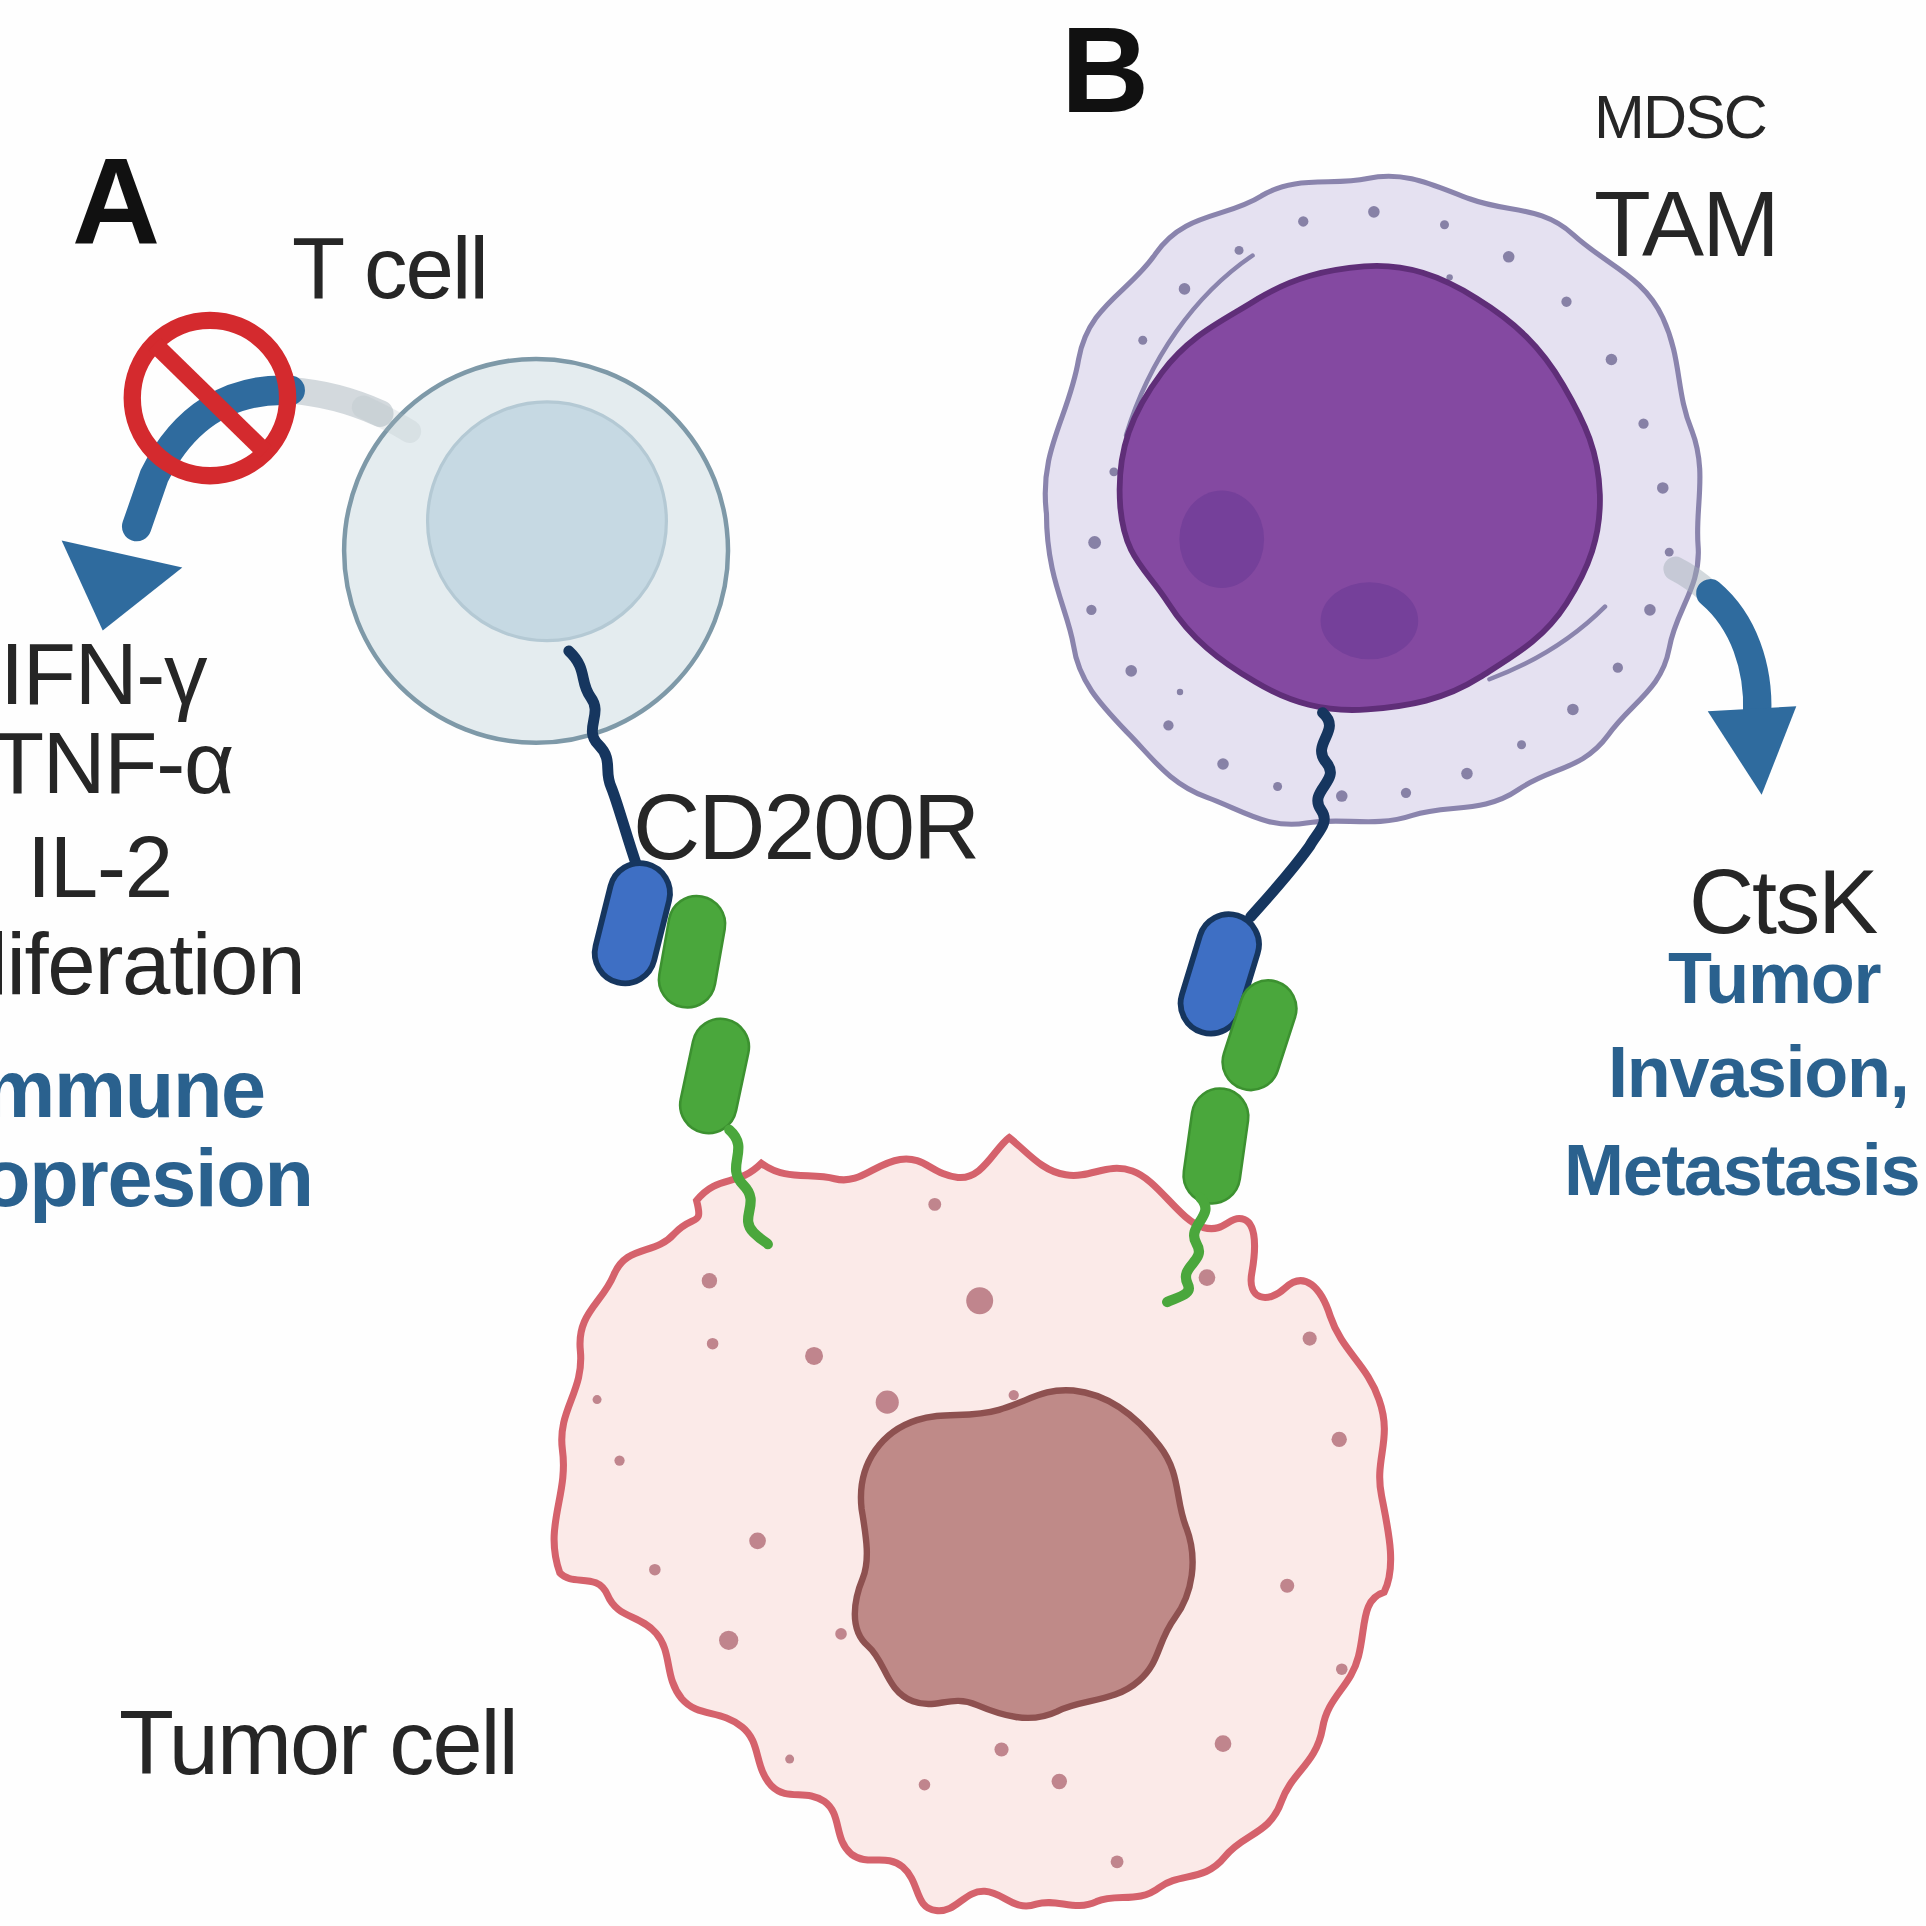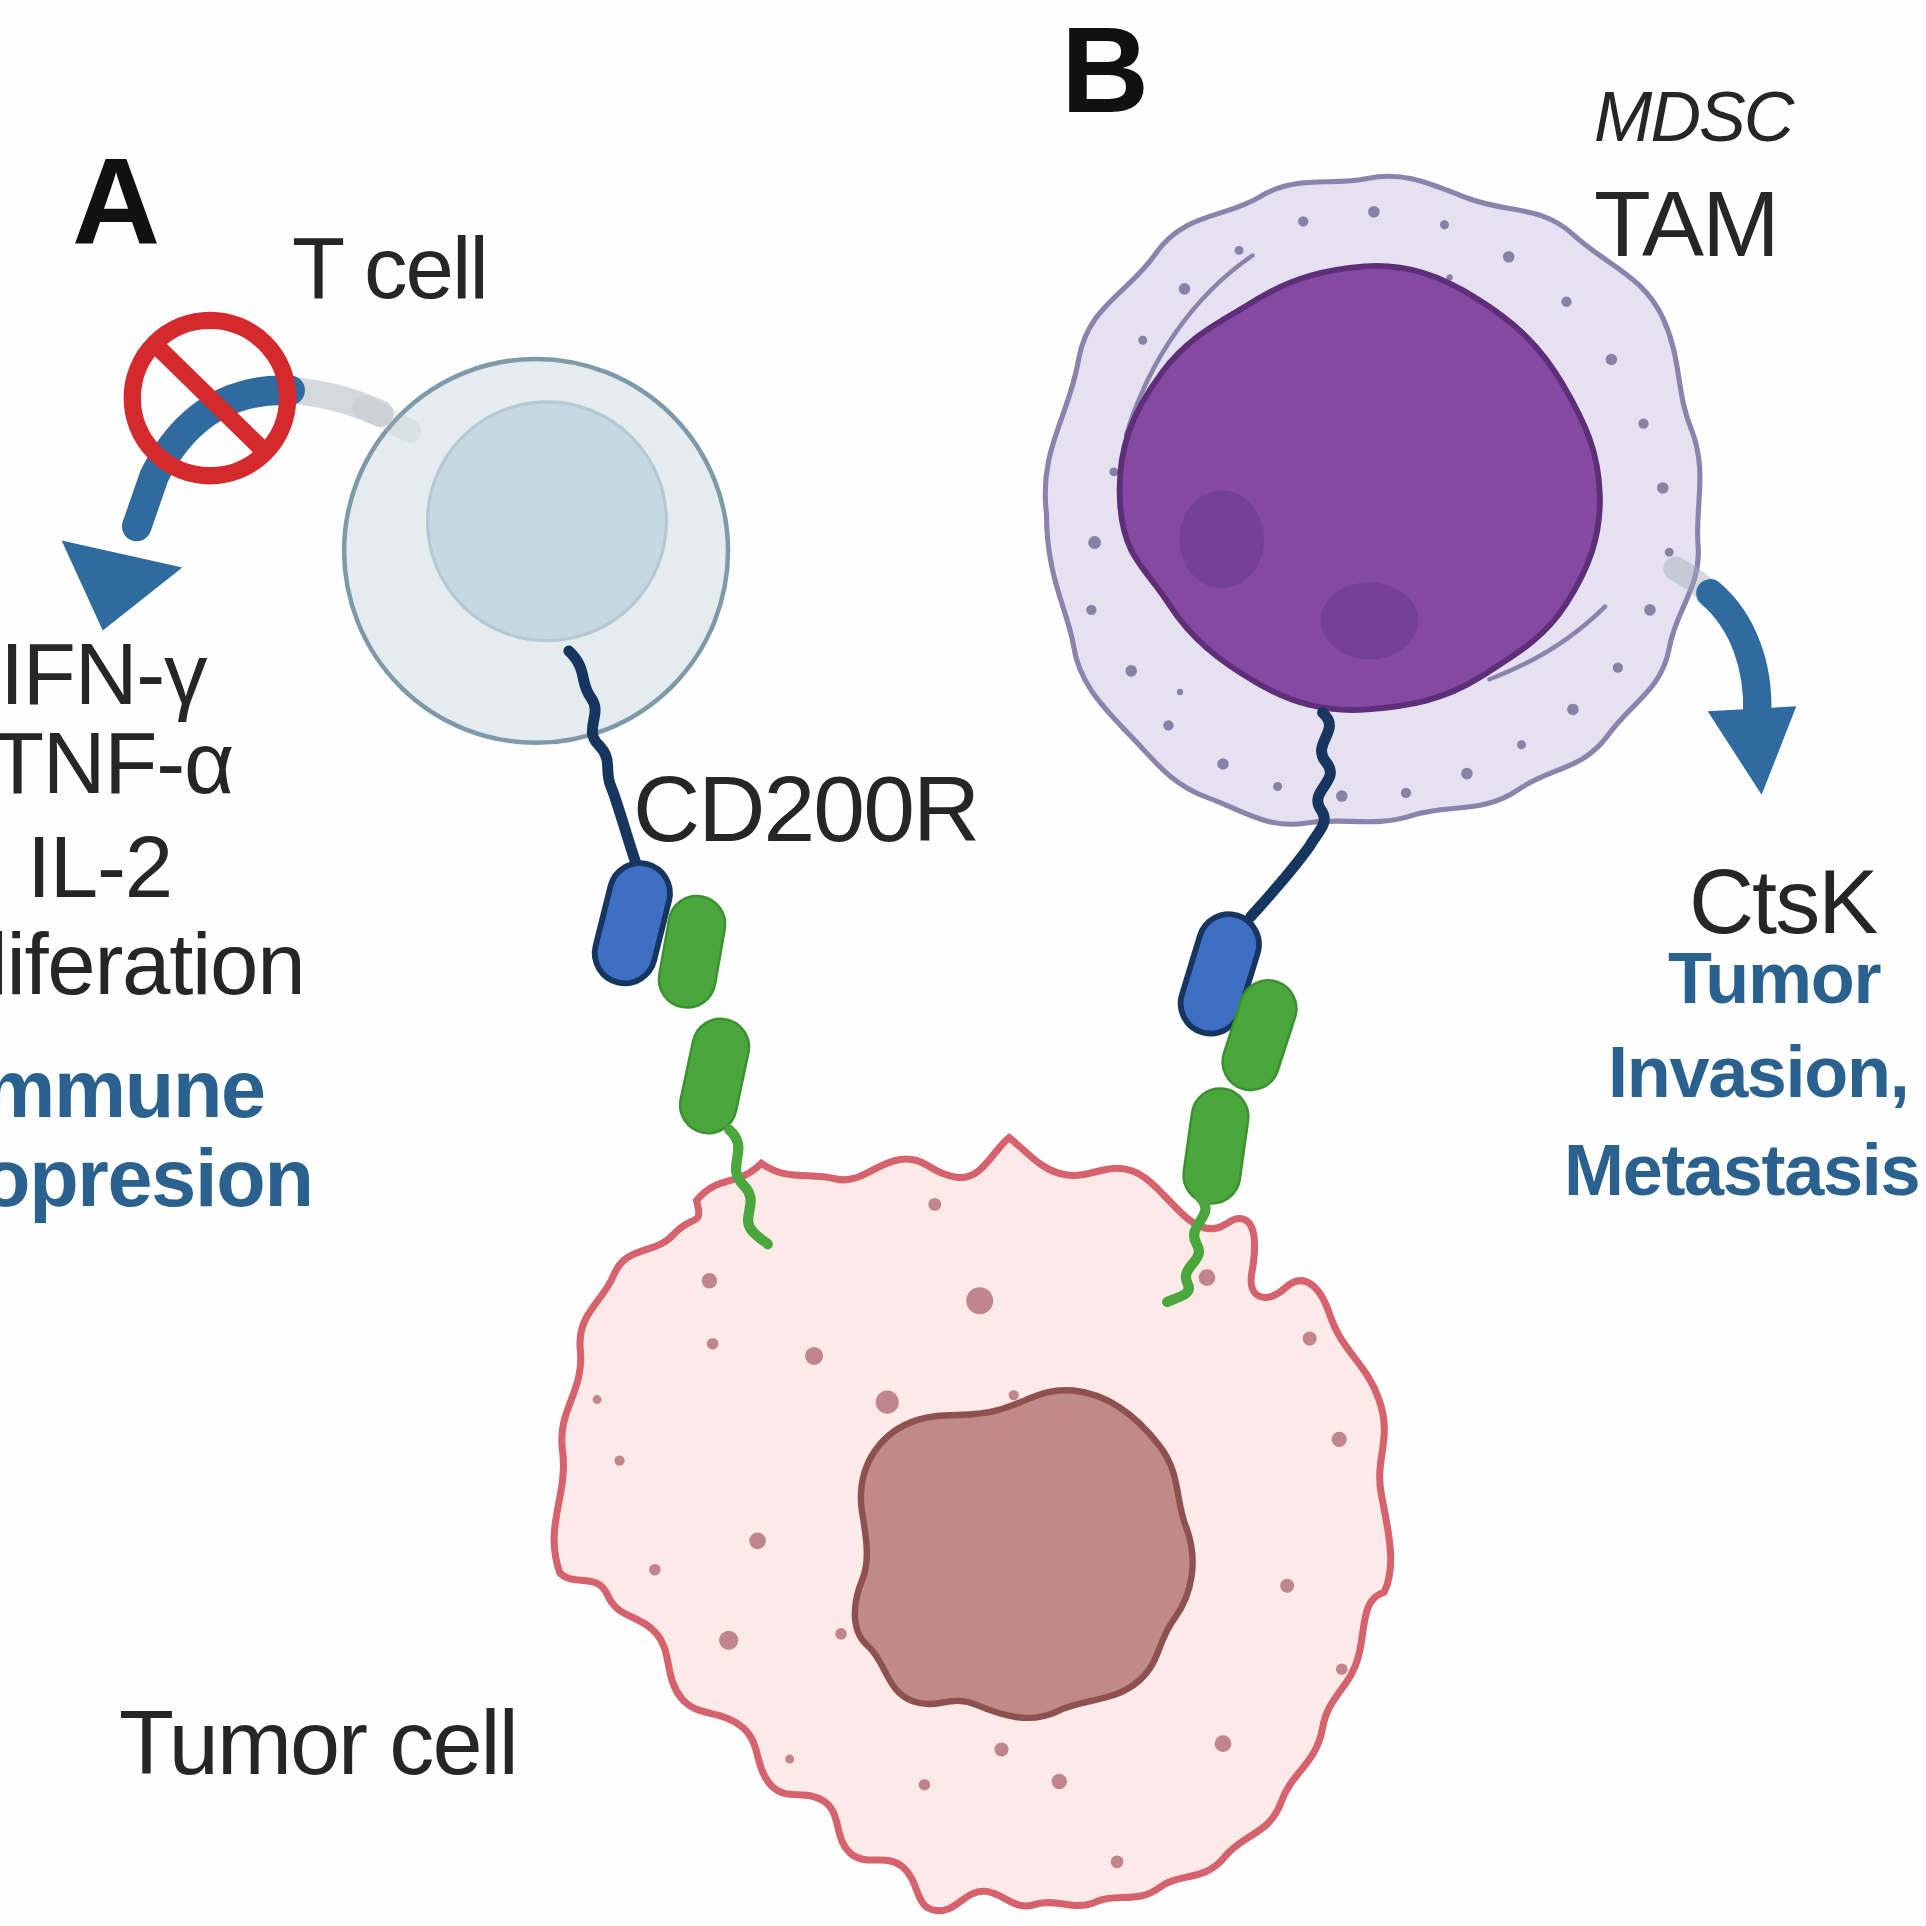--- a/index.html
+++ b/index.html
@@ -5,21 +5,21 @@
   html,body{margin:0;padding:0;}
   body{
     width:1926px;height:1926px;overflow:hidden;background:#ffffff;
     font-family:"Liberation Sans","DejaVu Sans",sans-serif;
   }
   .stage{position:relative;width:1926px;height:1926px;background:#fefefe;}
   .stage svg{position:absolute;left:0;top:0;}
   .lbl{position:absolute;white-space:nowrap;color:#262626;font-weight:500;}
   .panel-letter{font-size:122px;font-weight:700;color:#111111;letter-spacing:-2.6px;}
   .cell-name{font-size:90px;letter-spacing:-1.9px;}
-  .mol-name{font-size:93px;letter-spacing:-1.9px;}
+  .mol-name{font-size:93px;letter-spacing:-1.9px;margin-top:18px;}
   .factor{font-size:87px;letter-spacing:-1.3px;line-height:96px;}
   .blue-bold{color:#2a618e;font-weight:700;}
   .blue-left{font-size:81px;line-height:89px;letter-spacing:-1.3px;}
   .blue-right{font-size:72px;line-height:96px;letter-spacing:-1.3px;}
 </style>
 </head>
 <body>
 
 <div class="stage">
 
@@ -188,21 +188,21 @@
 <div class="lbl factor" style="left:27px;top:819px;">IL-2</div>
 <div class="lbl factor" style="left:-11.6px;top:916px;">liferation</div>
 
 <div class="lbl blue-bold blue-left" style="left:-16.7px;top:1045px;">mmune</div>
 <div class="lbl blue-bold blue-left" style="left:-19px;top:1134px;">opresion</div>
 
 <div class="lbl mol-name" style="left:633px;top:756px;">CD200R</div>
 
 <div class="lbl panel-letter" style="left:1061px;top:0px;">B</div>
 
-<div class="lbl cell-name" style="left:1594px;top:64px;font-size:70px;line-height:107px;font-style:italic;">MDSC</div>
+<div class="lbl cell-name" style="left:1594px;top:64px;font-size:61px;line-height:107px;">MDSC</div>
 <div class="lbl cell-name" style="left:1594px;top:171px;font-size:93px;line-height:107px;">TAM</div>
 
 <div class="lbl cell-name" style="left:1689px;top:851px;font-size:90px;">CtsK</div>
 
 <div class="lbl blue-bold blue-right" style="left:1668px;top:930px;">Tumor</div>
 <div class="lbl blue-bold blue-right" style="left:1608px;top:1024px;">Invasion,</div>
 <div class="lbl blue-bold blue-right" style="left:1564px;top:1122px;">Metastasis</div>
 
 <div class="lbl cell-name" style="left:119px;top:1692px;font-size:90px;text-align:center;">Tumor cell</div>
 

